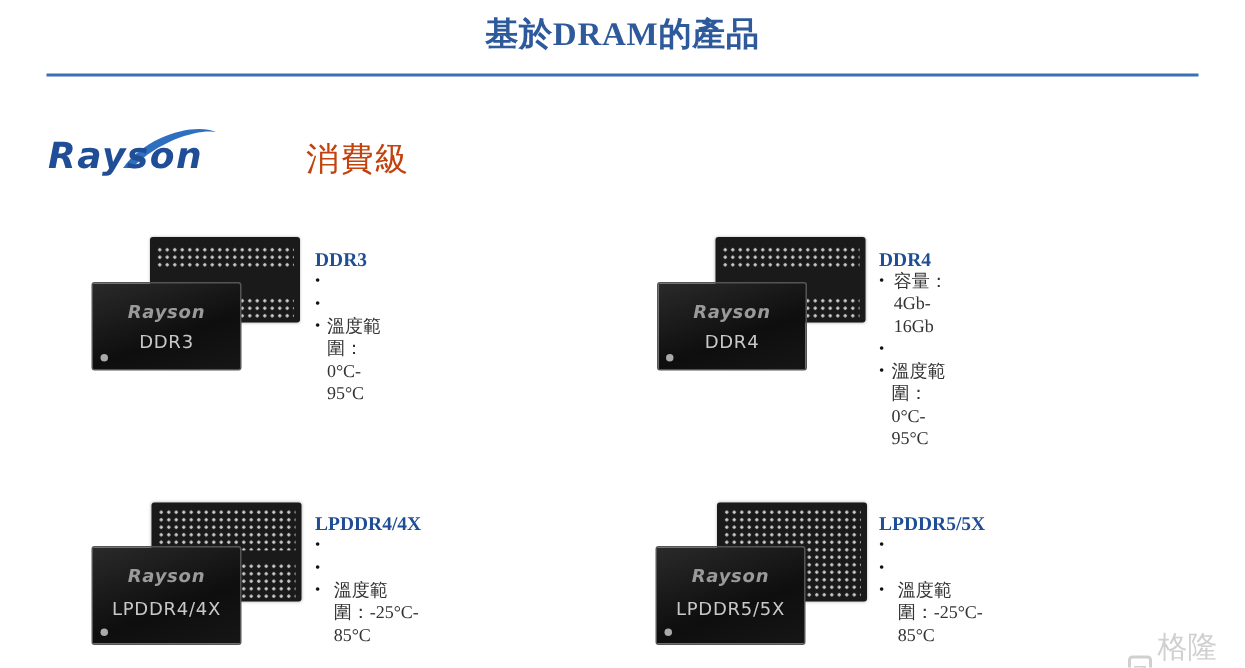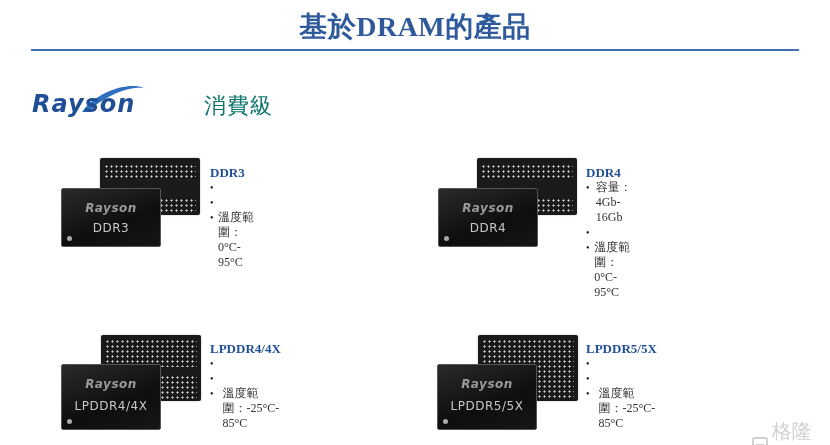--- a/index.html
+++ b/index.html
@@ -1,22 +1,22 @@
 <!DOCTYPE html>
 <html><head>
 <meta charset="utf-8">
 <style>
   * { margin:0; padding:0; box-sizing:border-box; }
   body { width:830px; height:445px; background:#ffffff; position:relative; overflow:hidden; font-family:"Liberation Serif","DejaVu Serif",serif; }
-  .title { position:absolute; left:0; top:8px; width:830px; text-align:center; font-size:28px; font-weight:bold; color:#2e5a9c; font-family:"Liberation Serif","DejaVu Serif",serif; letter-spacing:0.5px; }
+  .title { position:absolute; left:0; top:8px; width:830px; text-align:center; font-size:22px; font-weight:bold; color:#2e5a9c; font-family:"Liberation Serif","DejaVu Serif",serif; letter-spacing:0.5px; }
   .rule { position:absolute; left:31px; top:49px; width:768px; height:2px; background:#3b6fb6; }
   .logo { position:absolute; left:30px; top:88px; width:140px; height:40px; }
   .logo-text { position:absolute; left:2px; top:2px; font-family:"DejaVu Sans",sans-serif; font-weight:bold; font-style:italic; font-size:24px; color:#1f4e96; letter-spacing:1px; }
   .logo-swoosh { position:absolute; left:48px; top:-6px; width:70px; height:38px; }
-  .section-label { position:absolute; left:204px; top:91px; font-size:22px; color:#0f766e; font-family:Liberation Mono, monospace; letter-spacing:1px; }
+  .section-label { position:absolute; left:204px; top:91px; font-size:22px; color:#c2410c; font-family:Liberation Mono, monospace; letter-spacing:1px; }
 
   .product { position:absolute; }
   .chip-back { position:absolute; background:#1a1a1a; border-radius:2px; box-shadow:0 0 2px rgba(0,0,0,0.3); overflow:hidden; }
   .chip-back .dots { position:absolute; left:4px; right:4px; background-image:radial-gradient(circle, #cfcfcf 0.9px, transparent 1.2px); background-size:5px 5px; }
   .chip-front { position:absolute; background:linear-gradient(160deg,#2a2a2a 0%,#0e0e0e 60%,#161616 100%); border:1px solid #555; border-radius:2px; }
   .chip-brand { position:absolute; left:0; width:100%; text-align:center; font-family:"DejaVu Sans",sans-serif; font-style:italic; font-weight:bold; font-size:12px; color:#9a9a9a; letter-spacing:0.5px; }
   .chip-model { position:absolute; left:0; width:100%; text-align:center; font-family:"DejaVu Sans",sans-serif; font-size:12px; color:#c8c8c8; letter-spacing:0.5px; }
   .chip-dot { position:absolute; left:5px; width:5px; height:5px; border-radius:50%; background:#aaa; }
 
   .spec { position:absolute; }

